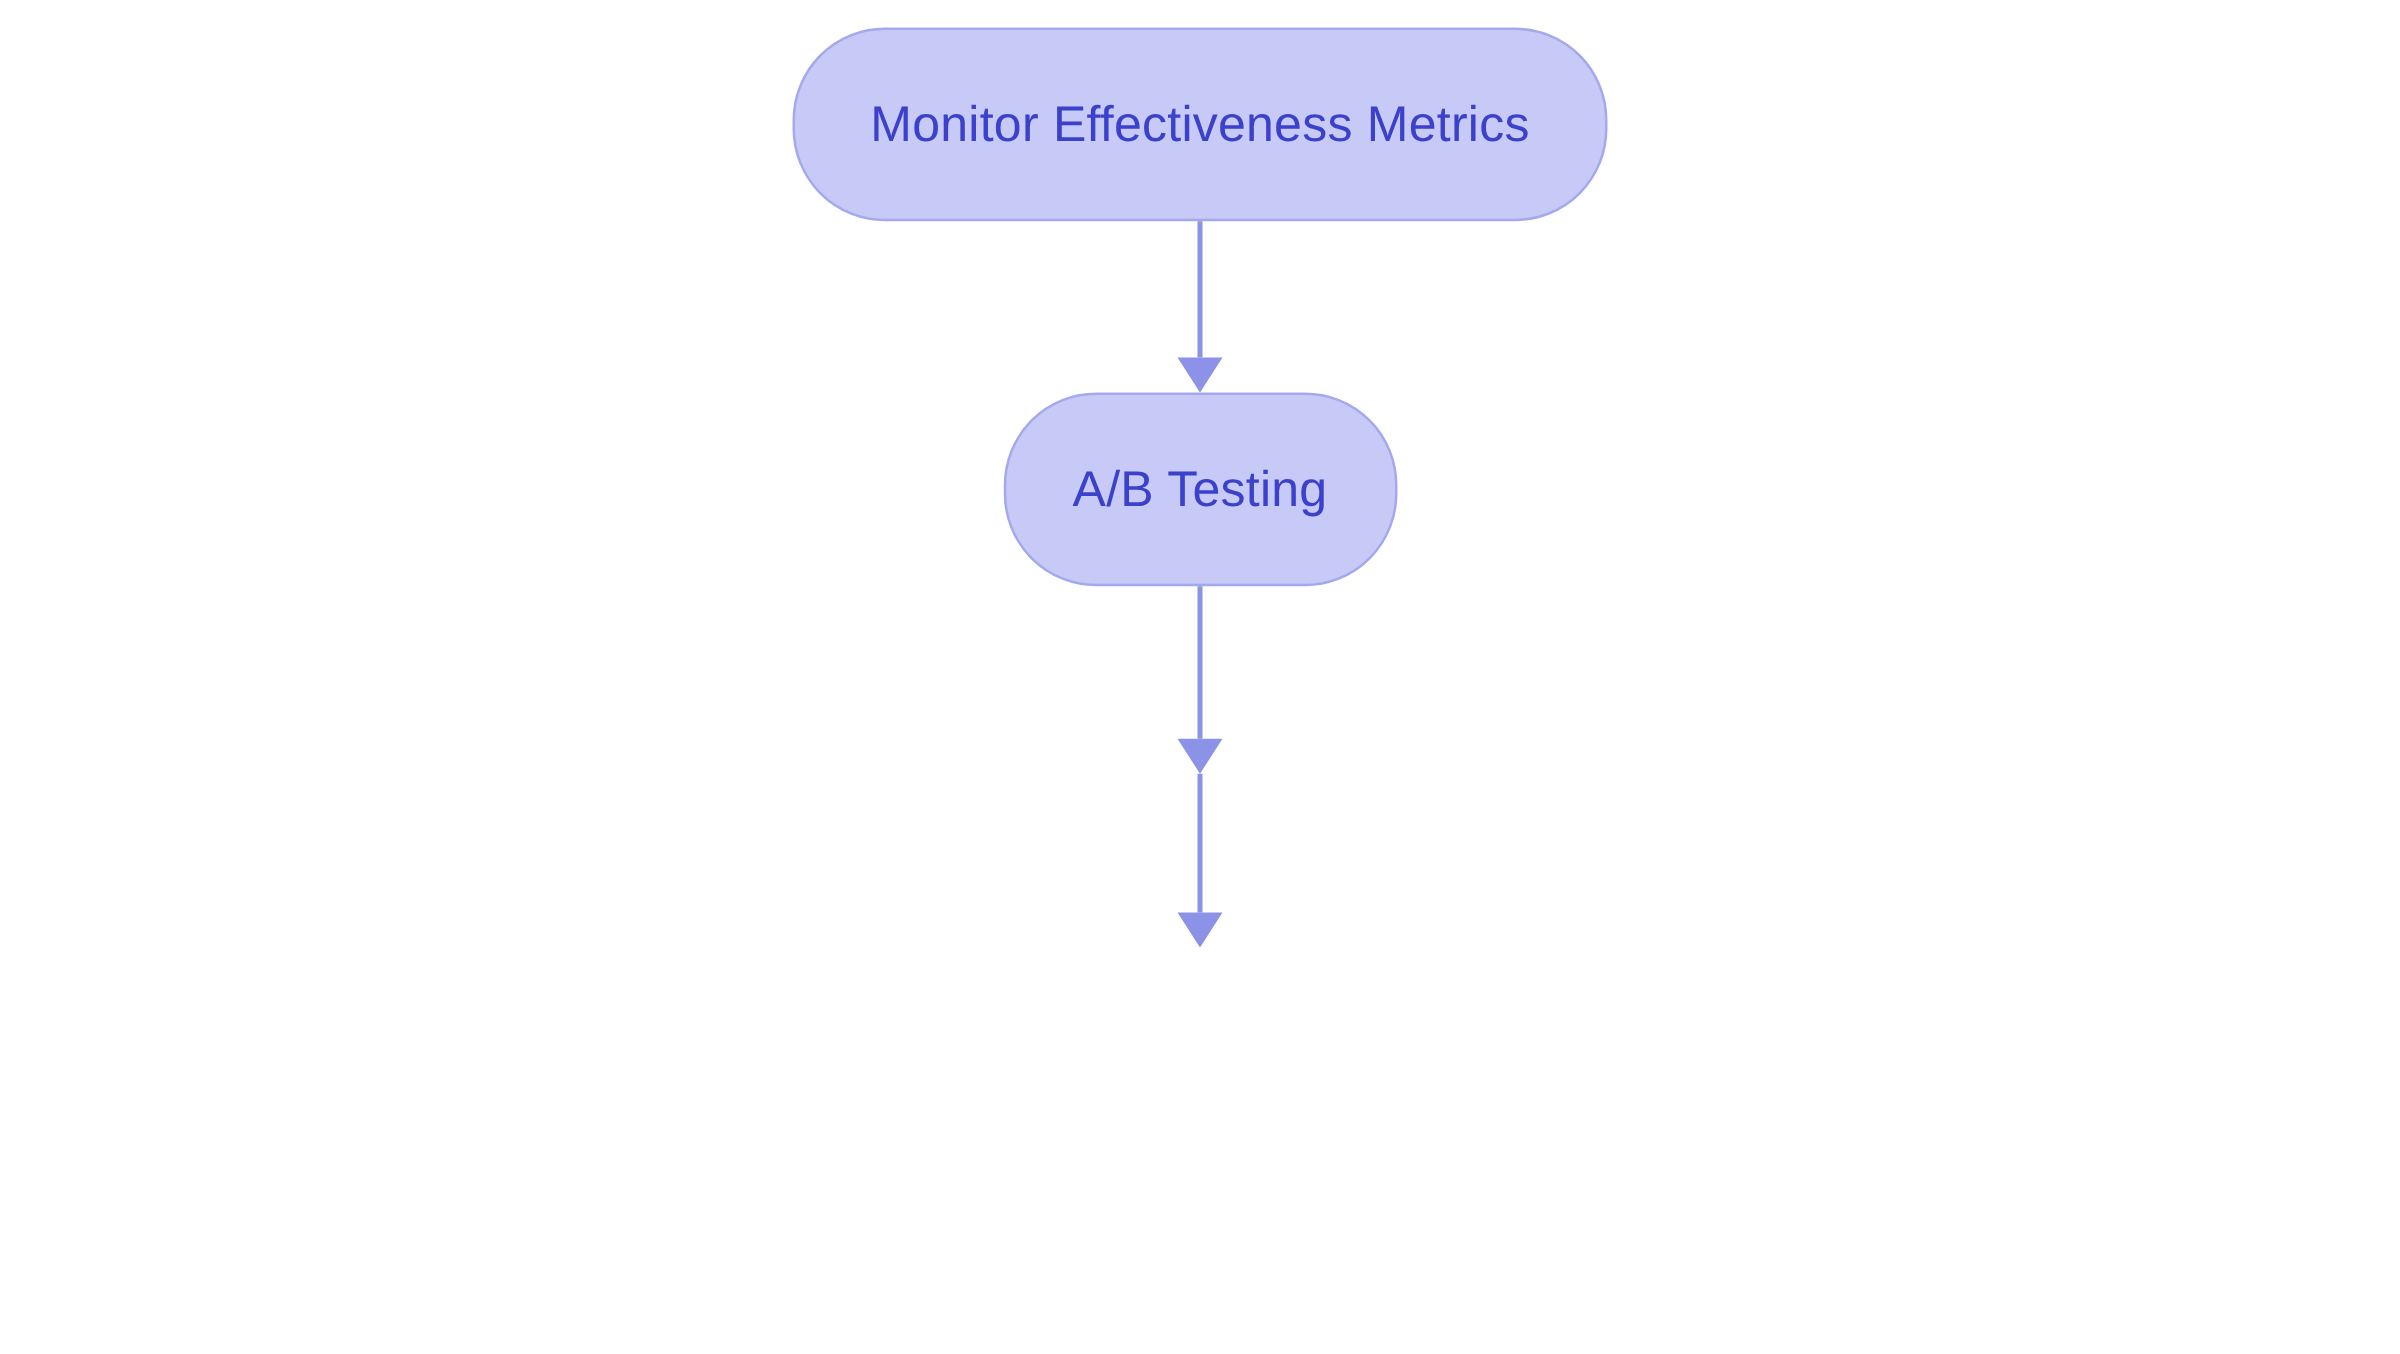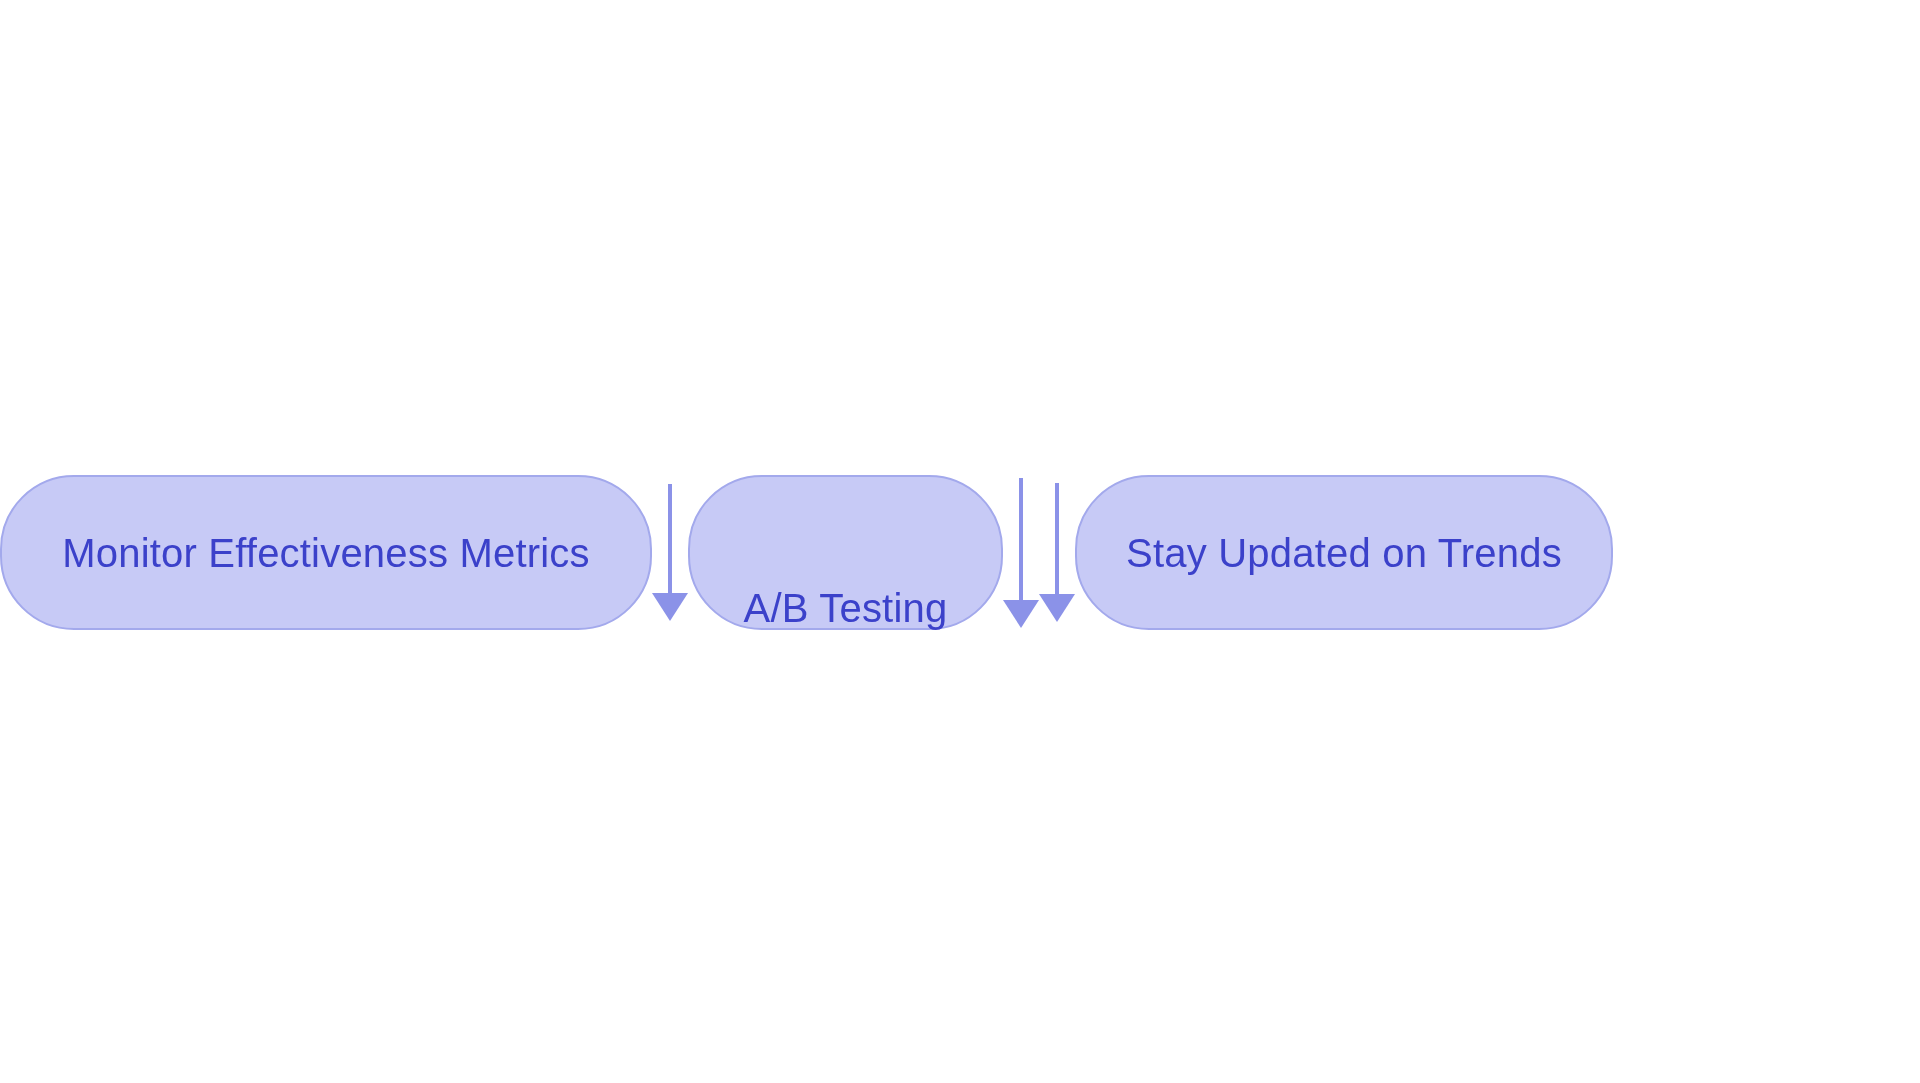--- a/index.html
+++ b/index.html
@@ -15,20 +15,21 @@
     height: 1083px;
     background: var(--bg);
     font-family: "Liberation Sans", "DejaVu Sans", sans-serif;
     overflow: hidden;
   }
   .canvas {
     position: relative;
     width: 1920px;
     height: 1083px;
     display: flex;
+    flex-direction: column;
     align-items: center;
     padding-top: 22px;
   }
   .node {
     height: 155px;
     border-radius: 74px;
     background: var(--node-fill);
     border: 2px solid var(--node-border);
     display: flex;
     align-items: center;
@@ -36,21 +37,21 @@
     flex: 0 0 auto;
   }
   .node .label {
     color: var(--node-text);
     font-size: 40px;
     line-height: 1;
     white-space: nowrap;
     letter-spacing: 0.2px;
   }
   .node-1 { width: 652px; }
-  .node-2 { width: 315px; align-items: flex-end; }
+  .node-2 { width: 315px; }
   .node-3 { width: 636px; }
   .node-4 { width: 538px; }
   .connector {
     display: flex;
     flex-direction: column;
     align-items: center;
     flex: 0 0 auto;
   }
   .connector-1 { height: 137px; }
   .connector-2 { height: 150px; }
@@ -91,17 +92,14 @@
     <div class="line"></div>
     <div class="head"></div>
   </div>
 
 
   <div class="connector connector-3">
     <div class="line"></div>
     <div class="head"></div>
   </div>
 
-  <div class="node node-4">
-    <span class="label">Stay Updated on Trends</span>
-  </div>
 
 </div>
 
 </body></html>

